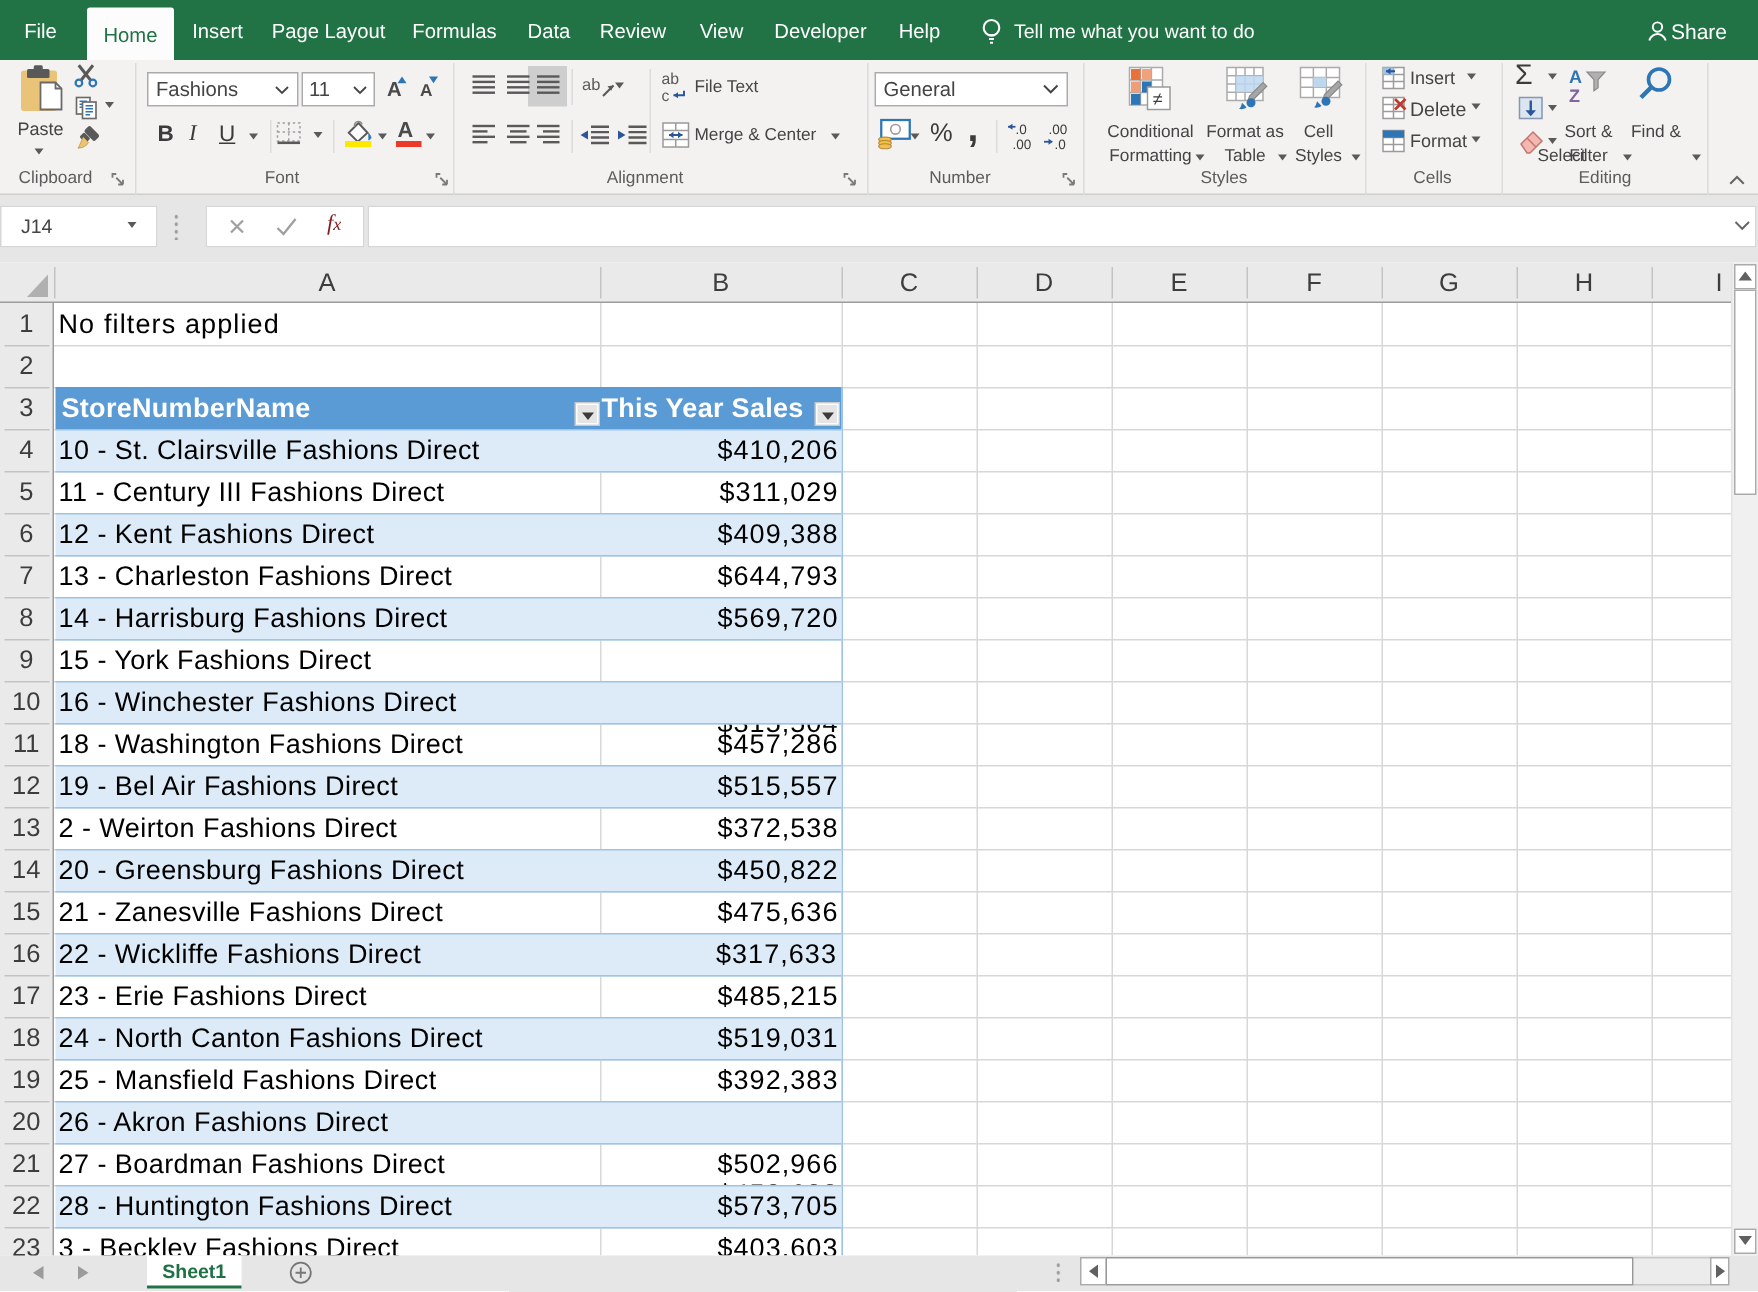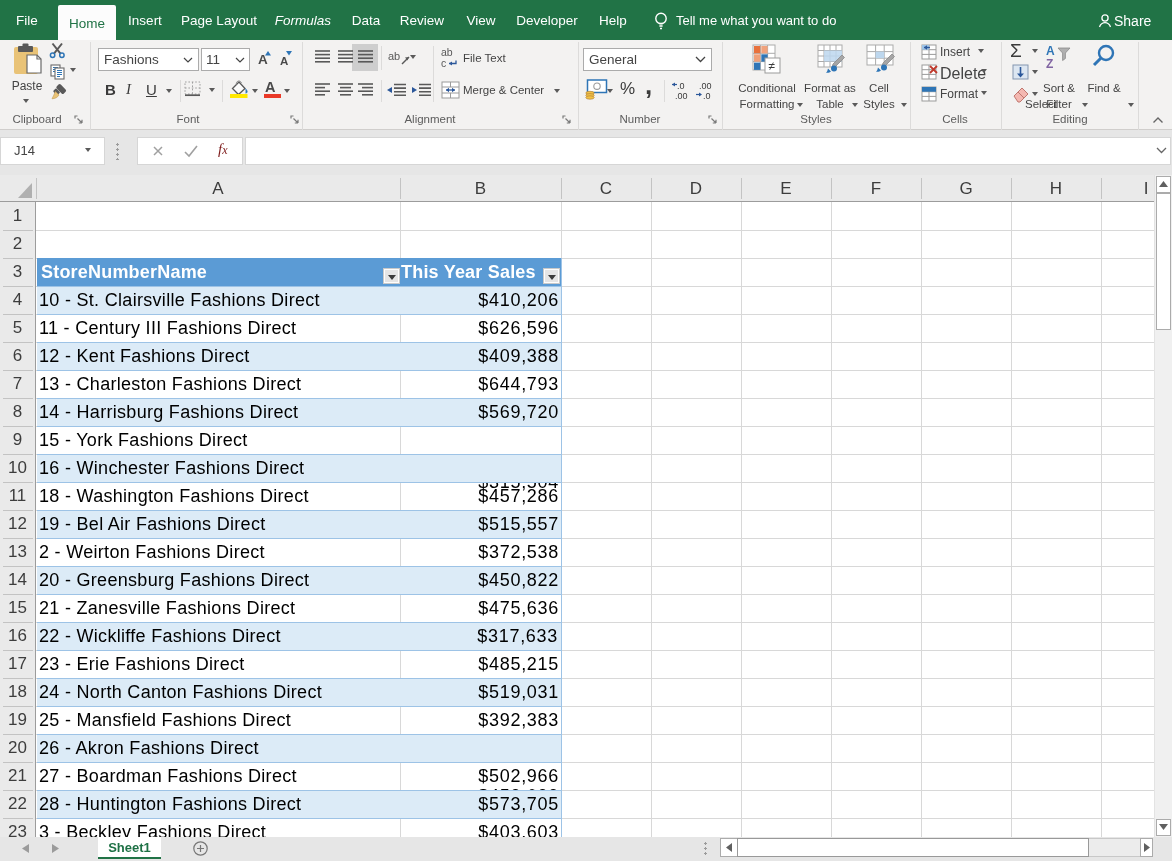--- a/index.html
+++ b/index.html
@@ -25,21 +25,21 @@
 .band{position:absolute;left:37px;background:#dcebf7;border-top:1px solid #9dc3e6;border-bottom:1px solid #9dc3e6;}
 .fbtn{position:absolute;width:15px;height:14px;background:#e5e5e5;border:1px solid #fdfdfd;box-shadow:0 0 0 1px #c9c9c9;}
 .fbtn:after{content:"";position:absolute;left:3px;top:5px;border-left:4px solid transparent;border-right:4px solid transparent;border-top:5px solid #3b3b3b;}
 svg{position:absolute;overflow:visible;}
 </style></head><body>
 
 <div class="abs tabband"></div>
 <div class="tab" style="left:-33px;width:120px;">File</div>
 <div class="tab" style="left:85px;width:120px;">Insert</div>
 <div class="tab" style="left:159px;width:120px;">Page Layout</div>
-<div class="tab" style="left:243px;width:120px;font-style:italic;">Formulas</div>
+<div class="tab" style="left:243px;width:120px;">Formulas</div>
 <div class="tab" style="left:306px;width:120px;">Data</div>
 <div class="tab" style="left:362px;width:120px;">Review</div>
 <div class="tab" style="left:421px;width:120px;">View</div>
 <div class="tab" style="left:487px;width:120px;">Developer</div>
 <div class="tab" style="left:553px;width:120px;">Help</div>
 <div class="hometab">Home</div>
 <svg style="left:652px;top:11px;" width="18" height="20" viewBox="0 0 18 20">
 <circle cx="9" cy="7.5" r="5.2" fill="none" stroke="#fff" stroke-width="1.4"></circle>
 <path d="M7 12.5h4M7.4 15h3.2M8 17.5h2" stroke="#fff" stroke-width="1.3" fill="none"></path>
   </svg>
@@ -289,21 +289,21 @@
     <path d="M9 3.5H3" stroke="#2b579a" stroke-width="1.4"></path>
     <path d="M3 3.5l3-2.2v4.4z" fill="#2b579a"></path>
   </svg>
 <div class="rtext" style="left:940px;top:45px;font-size:12px;">Insert</div>
 <div class="dd" style="left:978px;top:49px;"></div>
 <svg style="left:921px;top:64px;" width="18" height="16" viewBox="0 0 18 16">
 <rect x="1" y="1" width="14" height="14" fill="#fff" stroke="#9b9b9b" stroke-width="1"></rect>
 <path d="M1 5.7h14M1 10.4h14M8 1v14" stroke="#9b9b9b" stroke-width="1"></path>
     <path d="M9 2l7 7M16 2L9 9" stroke="#c0392b" stroke-width="1.8"></path>
   </svg>
-<div class="rtext" style="left:940px;top:65px;font-size:16px;">Delete</div>
+<div class="rtext" style="left:940px;top:65px;font-size:13px;">Delete</div>
 <div class="dd" style="left:981px;top:69px;"></div>
 <svg style="left:921px;top:86px;" width="18" height="16" viewBox="0 0 18 16">
 <rect x="1" y="1" width="14" height="14" fill="#fff" stroke="#9b9b9b" stroke-width="1"></rect>
 <path d="M1 5.7h14M1 10.4h14M8 1v14" stroke="#9b9b9b" stroke-width="1"></path>
     <rect x="1" y="1" width="14" height="4.7" fill="#2e75b6"></rect>
   </svg>
 <div class="rtext" style="left:940px;top:87px;font-size:12px;">Format</div>
 <div class="dd" style="left:981px;top:91px;"></div>
 <div class="rtext" style="left:1010px;top:40px;font-size:19px;color:#3b3b3b;">Σ</div>
 <div class="dd" style="left:1032px;top:49px;"></div>
@@ -444,31 +444,32 @@
     <div class="abs" style="left:0;top:420px;width:1118px;height:1px;background:#d8d8d8;"></div>
     <div class="abs" style="left:0;top:448px;width:1118px;height:1px;background:#d8d8d8;"></div>
     <div class="abs" style="left:0;top:476px;width:1118px;height:1px;background:#d8d8d8;"></div>
     <div class="abs" style="left:0;top:504px;width:1118px;height:1px;background:#d8d8d8;"></div>
     <div class="abs" style="left:0;top:532px;width:1118px;height:1px;background:#d8d8d8;"></div>
     <div class="abs" style="left:0;top:560px;width:1118px;height:1px;background:#d8d8d8;"></div>
     <div class="abs" style="left:0;top:588px;width:1118px;height:1px;background:#d8d8d8;"></div>
     <div class="abs" style="left:0;top:616px;width:1118px;height:1px;background:#d8d8d8;"></div>
   </div>
 <div class="abs" style="left:0;top:202px;width:1154px;height:635px;overflow:hidden;">
+<div class="cellL" style="top:0px;letter-spacing:.75px;">No filters applied</div>
 <div class="abs" style="left:37px;top:56px;width:524px;height:28px;background:#5b9bd5;"></div>
 <div class="abs" style="left:41px;top:56px;height:28px;line-height:28px;font-size:18px;letter-spacing:.2px;font-weight:bold;color:#fff;">StoreNumberName</div>
 <div class="abs" style="left:401px;top:56px;height:28px;line-height:28px;font-size:18px;letter-spacing:.2px;font-weight:bold;color:#fff;">This Year Sales</div>
 <div class="fbtn" style="left:384px;top:67px;"></div>
 <div class="fbtn" style="left:544px;top:67px;"></div>
 <div class="abs" style="left:561px;top:56px;width:1px;height:579px;background:#9dc3e6;"></div>
 <div class="band" style="top:84px;width:524px;height:29px;"></div>
 <div class="cellL" style="top:84px;">10 - St. Clairsville Fashions Direct</div>
 <div class="cellR" style="left:400px;top:84px;width:159px;">$410,206</div>
 <div class="cellL" style="top:112px;">11 - Century III Fashions Direct</div>
-<div class="cellR" style="left:400px;top:112px;width:159px;">$626,596</div>
+<div class="cellR" style="left:400px;top:112px;width:159px;">$311,029</div>
 <div class="band" style="top:140px;width:524px;height:29px;"></div>
 <div class="cellL" style="top:140px;">12 - Kent Fashions Direct</div>
 <div class="cellR" style="left:400px;top:140px;width:159px;">$409,388</div>
 <div class="cellL" style="top:168px;">13 - Charleston Fashions Direct</div>
 <div class="cellR" style="left:400px;top:168px;width:159px;">$644,793</div>
 <div class="band" style="top:196px;width:524px;height:29px;"></div>
 <div class="cellL" style="top:196px;">14 - Harrisburg Fashions Direct</div>
 <div class="cellR" style="left:400px;top:196px;width:159px;">$569,720</div>
 <div class="cellL" style="top:224px;">15 - York Fashions Direct</div>
 <div class="cellR" style="left:400px;top:224px;width:159px;margin-top:42px;">$315,504</div>

